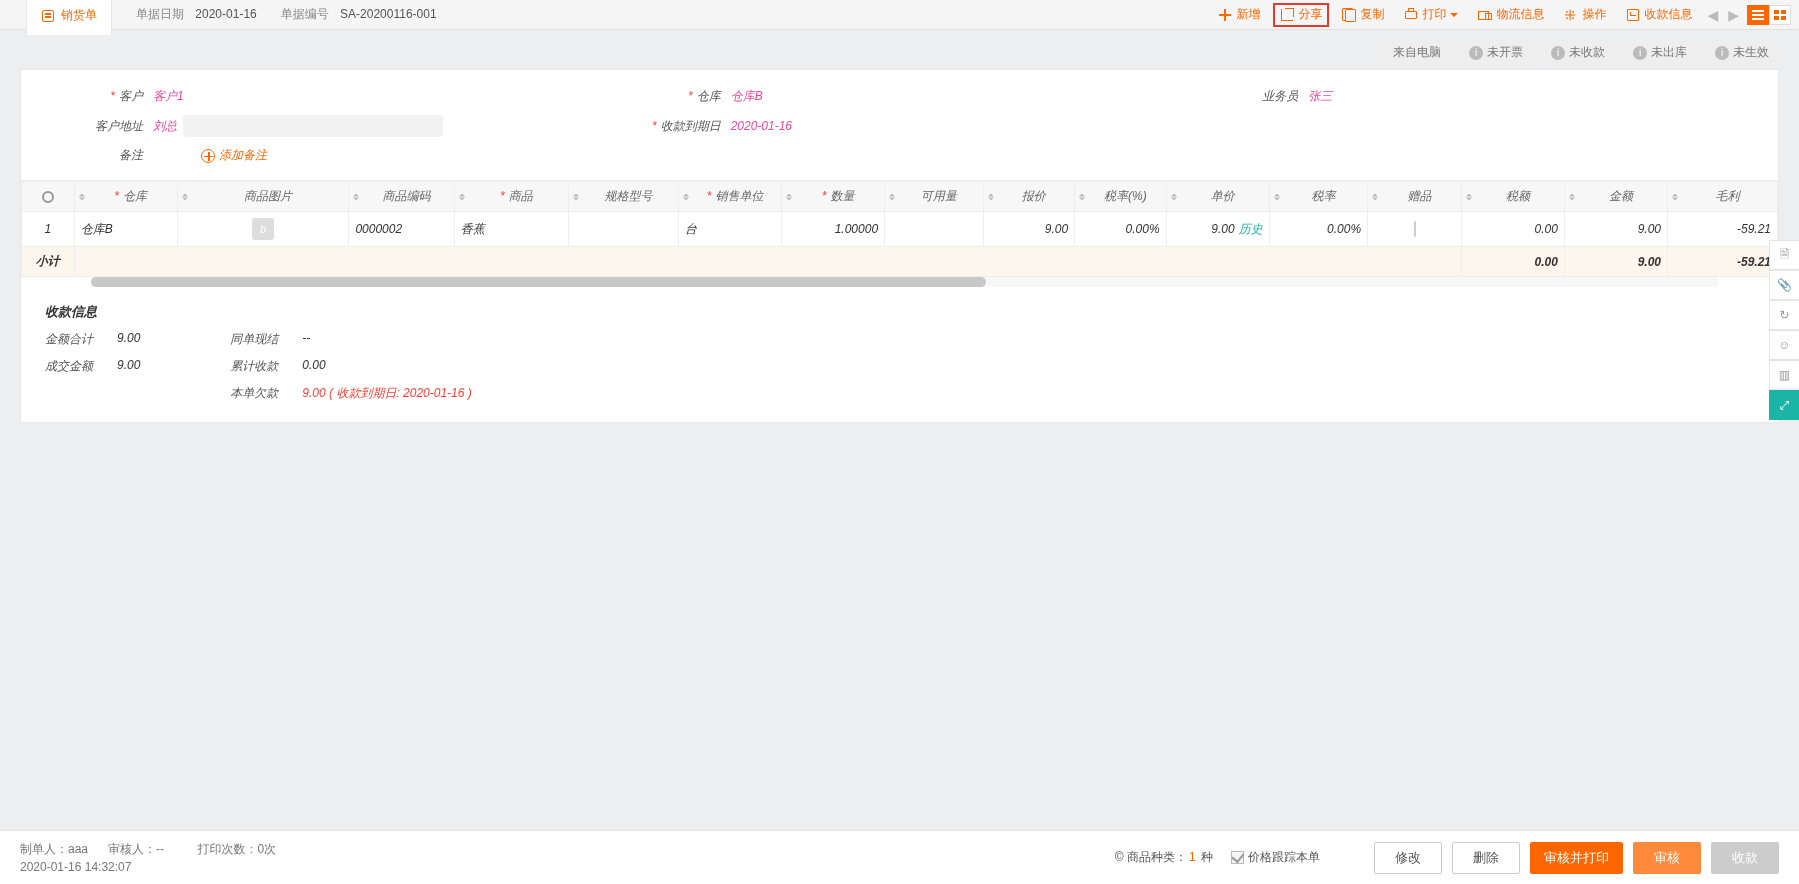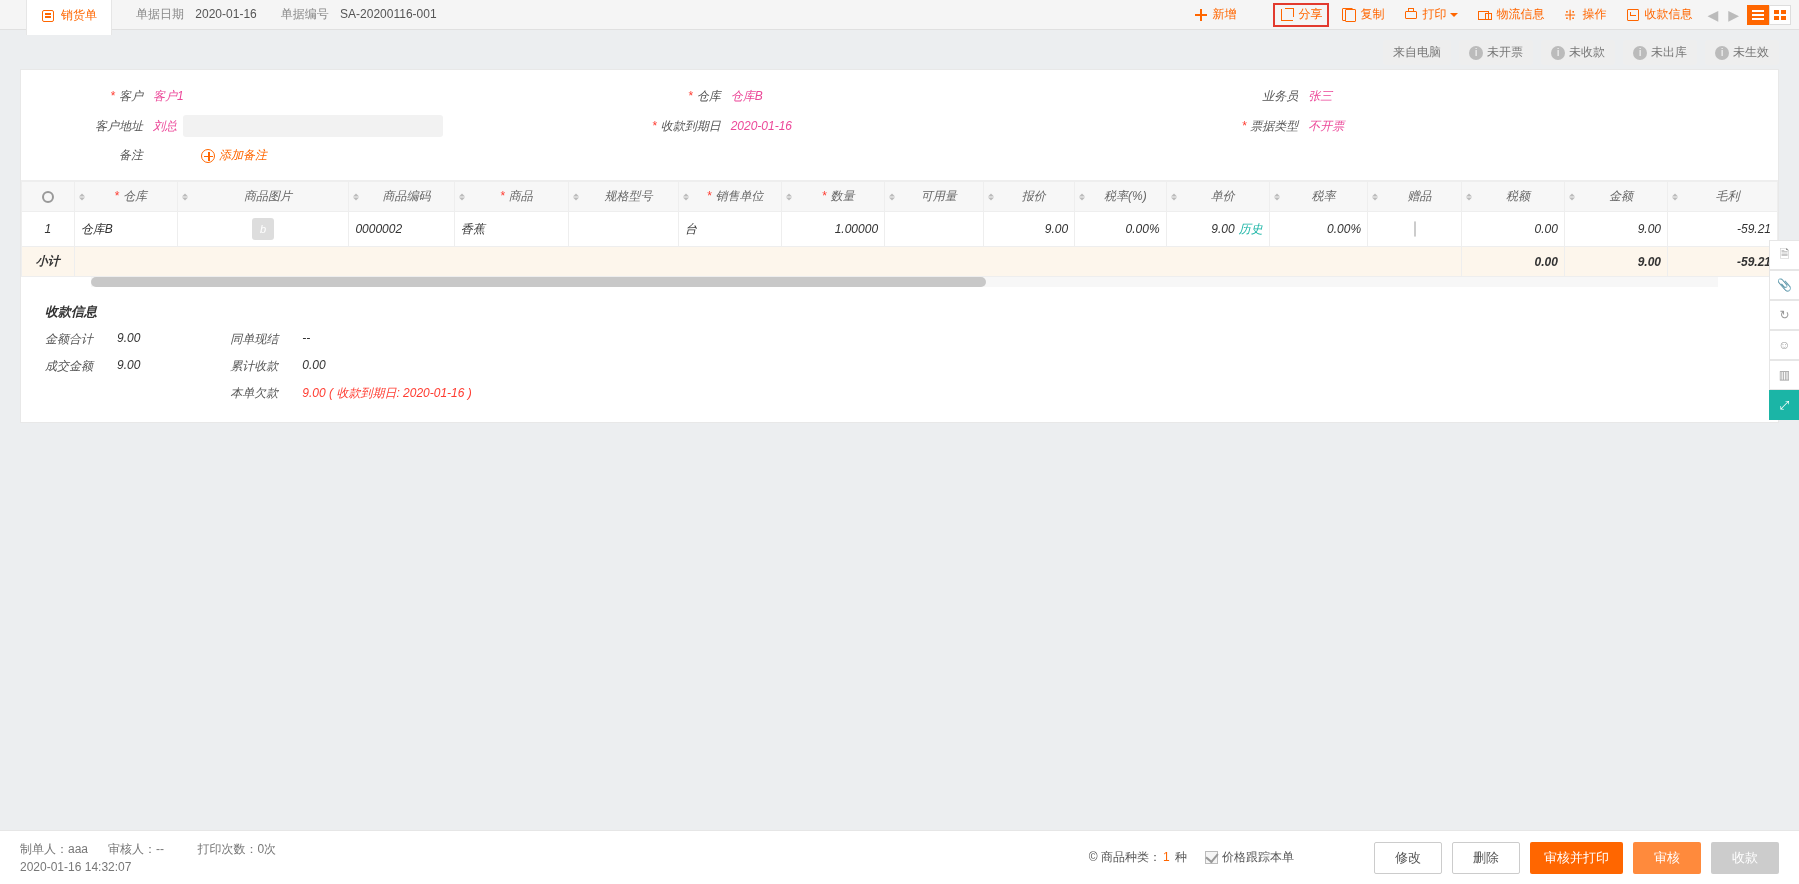--- a/index.html
+++ b/index.html
@@ -9,21 +9,21 @@
   .topbar{background:#f5f5f5;border-bottom:1px solid #e0e0e0;height:30px;display:flex;align-items:center;font-size:12px;color:#666;}
   .tab{background:#fff;border:1px solid #e6e6e6;border-bottom:none;border-top:2px solid #ff6600;height:40px;display:flex;align-items:center;padding:0 14px;margin-left:26px;color:#ff6600;gap:6px;}
   .tab-icon{width:14px;height:14px;display:inline-block;position:relative;}
   .tab-icon::before{content:"";position:absolute;inset:1px;border:1.5px solid #ff6600;border-radius:2px;}
   .tab-icon::after{content:"";position:absolute;left:4px;right:4px;top:4px;height:2px;background:#ff6600;box-shadow:0 3px 0 #ff6600;}
   .top-meta{margin-left:24px;color:#555;}
   .top-meta .lbl{margin-right:8px;color:#888;}
   .top-actions{margin-left:auto;display:flex;align-items:center;gap:6px;padding-right:8px;}
   .act{display:flex;align-items:center;gap:4px;padding:0 6px;height:24px;color:#555;cursor:pointer;white-space:nowrap;border:1px solid transparent;}
   .act.orange{color:#ff6600;}
-  .act.boxed{border:2px solid #e23a2e;padding:0 5px;margin-left:24px;}
+  .act.boxed{border:2px solid #e23a2e;padding:0 5px;}
   .ico{width:14px;height:14px;display:inline-block;position:relative;}
   .plus-icon::before,.plus-icon::after{content:"";position:absolute;background:#ff6600;}
   .plus-icon::before{left:6px;top:1px;width:2px;height:12px;}
   .plus-icon::after{top:6px;left:1px;height:2px;width:12px;}
   .share-icon::before{content:"";position:absolute;inset:1px;border:1.5px solid #ff6600;border-top:none;border-right:none;}
   .share-icon::after{content:"";position:absolute;right:0;top:0;width:8px;height:8px;border-top:1.5px solid #ff6600;border-right:1.5px solid #ff6600;}
   .copy-icon::before{content:"";position:absolute;left:0;top:0;width:9px;height:11px;border:1.5px solid #ff6600;border-radius:1px;}
   .copy-icon::after{content:"";position:absolute;right:0;bottom:0;width:9px;height:11px;border:1.5px solid #ff6600;border-radius:1px;background:#f5f5f5;}
   .print-icon::before{content:"";position:absolute;left:1px;right:1px;top:3px;bottom:3px;border:1.5px solid #ff6600;border-radius:1px;}
   .print-icon::after{content:"";position:absolute;left:4px;right:4px;top:0;height:3px;border:1.5px solid #ff6600;border-bottom:none;}
@@ -93,21 +93,21 @@
   .rail{position:absolute;right:0;top:240px;display:flex;flex-direction:column;}
   .railbtn{width:30px;height:30px;background:#fff;border:1px solid #e6e6e6;border-right:none;display:flex;align-items:center;justify-content:center;color:#999;cursor:pointer;}
   .railbtn.green{background:#1bb5a6;border-color:#1bb5a6;color:#fff;}
   
   .footer{margin-top:auto;background:#fff;border-top:1px solid #e6e6e6;height:54px;display:flex;align-items:center;padding:0 20px;font-size:12px;}
   .finfo{color:#777;line-height:1.5;}
   .fcenter{margin-left:auto;display:flex;align-items:center;gap:18px;color:#555;}
   .fcenter .cnt{color:#ff6600;margin:0 2px;}
   .fchk{width:13px;height:13px;border:1px solid #bbb;background:#f5f5f5;position:relative;display:inline-block;vertical-align:middle;margin-right:4px;}
   .fchk::after{content:"";position:absolute;left:2px;top:-1px;width:6px;height:9px;border:solid #999;border-width:0 2px 2px 0;transform:rotate(40deg);}
-  .fbtns{display:flex;gap:10px;margin-left:34px;padding-left:28px;}
+  .fbtns{display:flex;gap:10px;margin-left:8px;padding-left:28px;}
   .btn{min-width:68px;height:32px;padding:0 14px;display:flex;align-items:center;justify-content:center;border-radius:2px;cursor:pointer;font-size:13px;}
   .btn.outline{background:#fff;border:1px solid #ccc;color:#555;}
   .btn.primary{background:#ff6600;color:#fff;}
   .btn.primary.light{background:#ff8a3c;}
   .btn.disabled{background:#ccc;color:#fff;cursor:not-allowed;}
 </style>
 </head>
 <body>
 
 <div class="page">
@@ -205,24 +205,20 @@
           <span class="fval">张三</span>
         </div>
       <div class="frow">
           <span class="flabel"><span>客户地址</span></span>
           <span class="fval" style="margin-right:6px;">刘总</span>
           <span class="fval mask"></span>
         </div>
       <div class="frow">
           <span class="flabel"><span class="req">*</span><span>收款到期日</span></span>
           <span class="fval">2020-01-16</span>
-        </div>
-      <div class="frow">
-          <span class="flabel"><span class="req">*</span><span>票据类型</span></span>
-          <span class="fval">不开票</span>
         </div>
       <div class="frow" style="grid-column:1/2;gap:48px;">
           <span class="flabel"><span>备注</span></span>
           <span class="addnote">
             <span class="pico"></span>
             <span>添加备注</span>
           </span>
         </div>
     </div>
 

